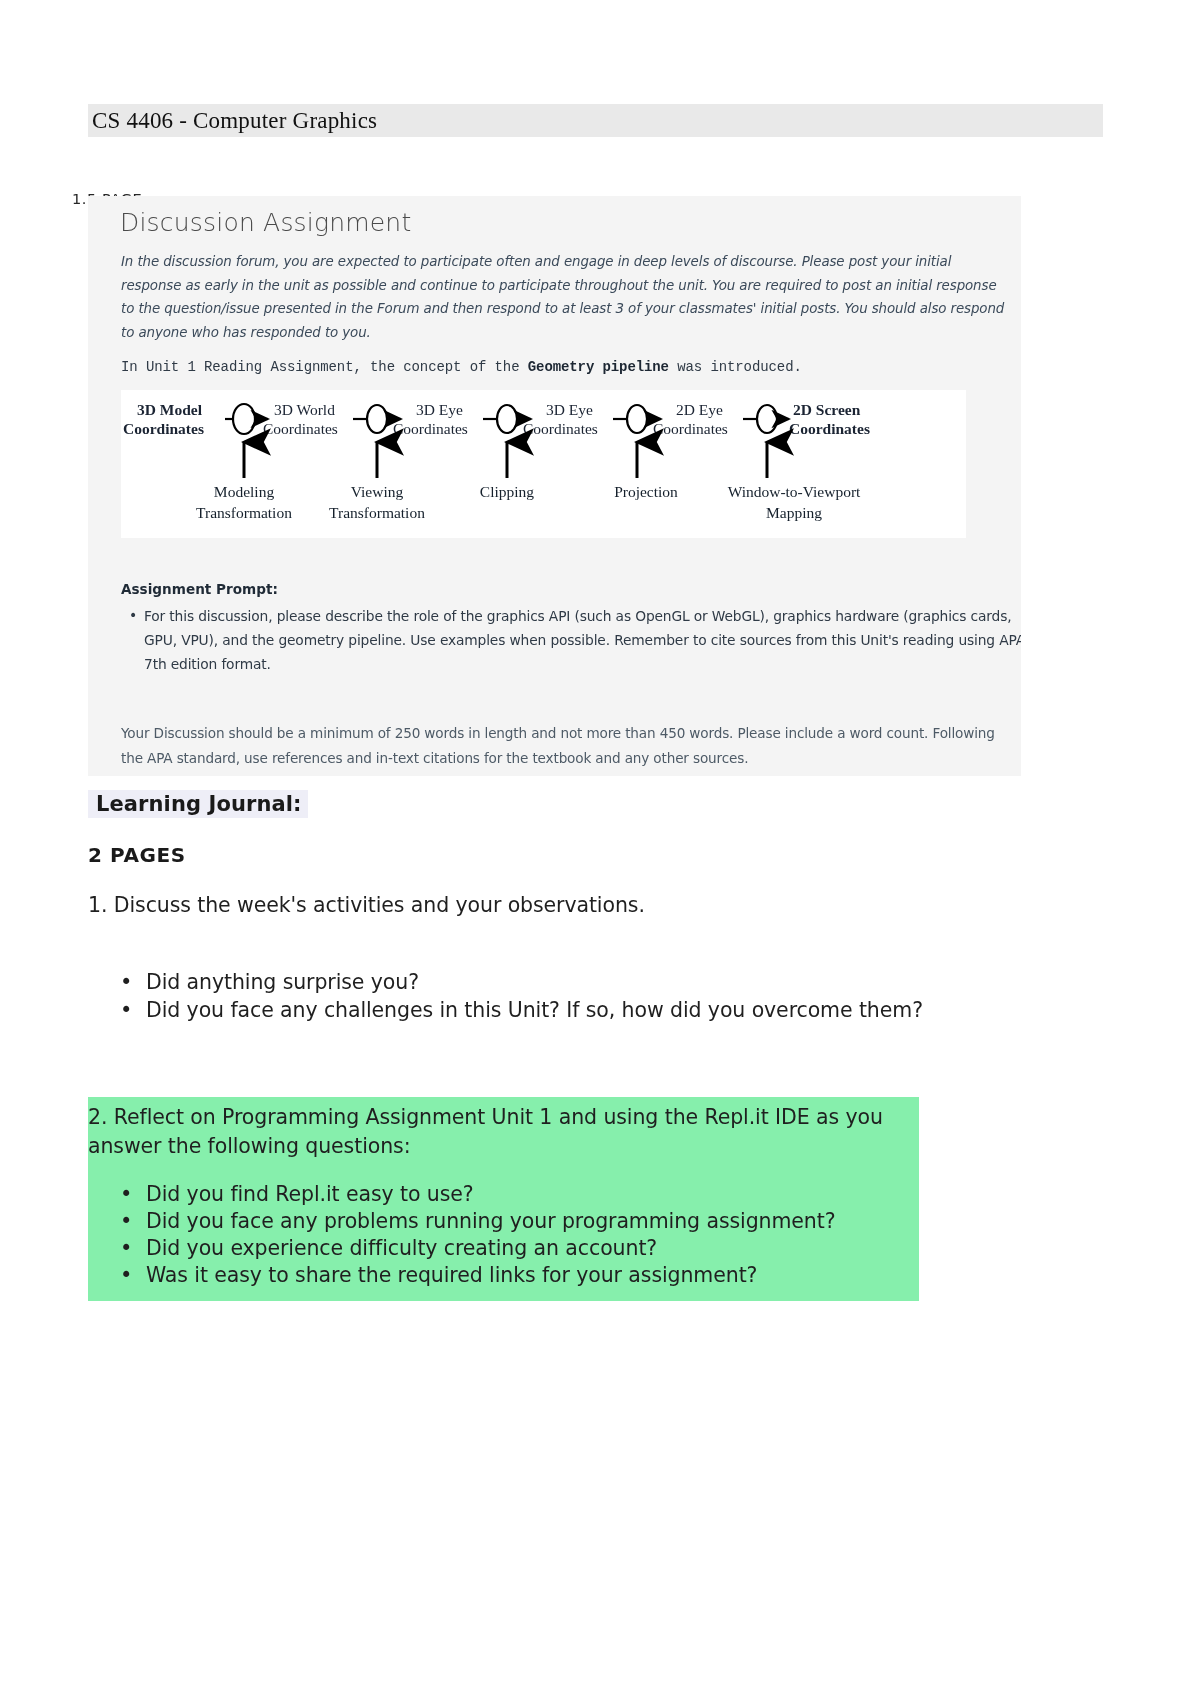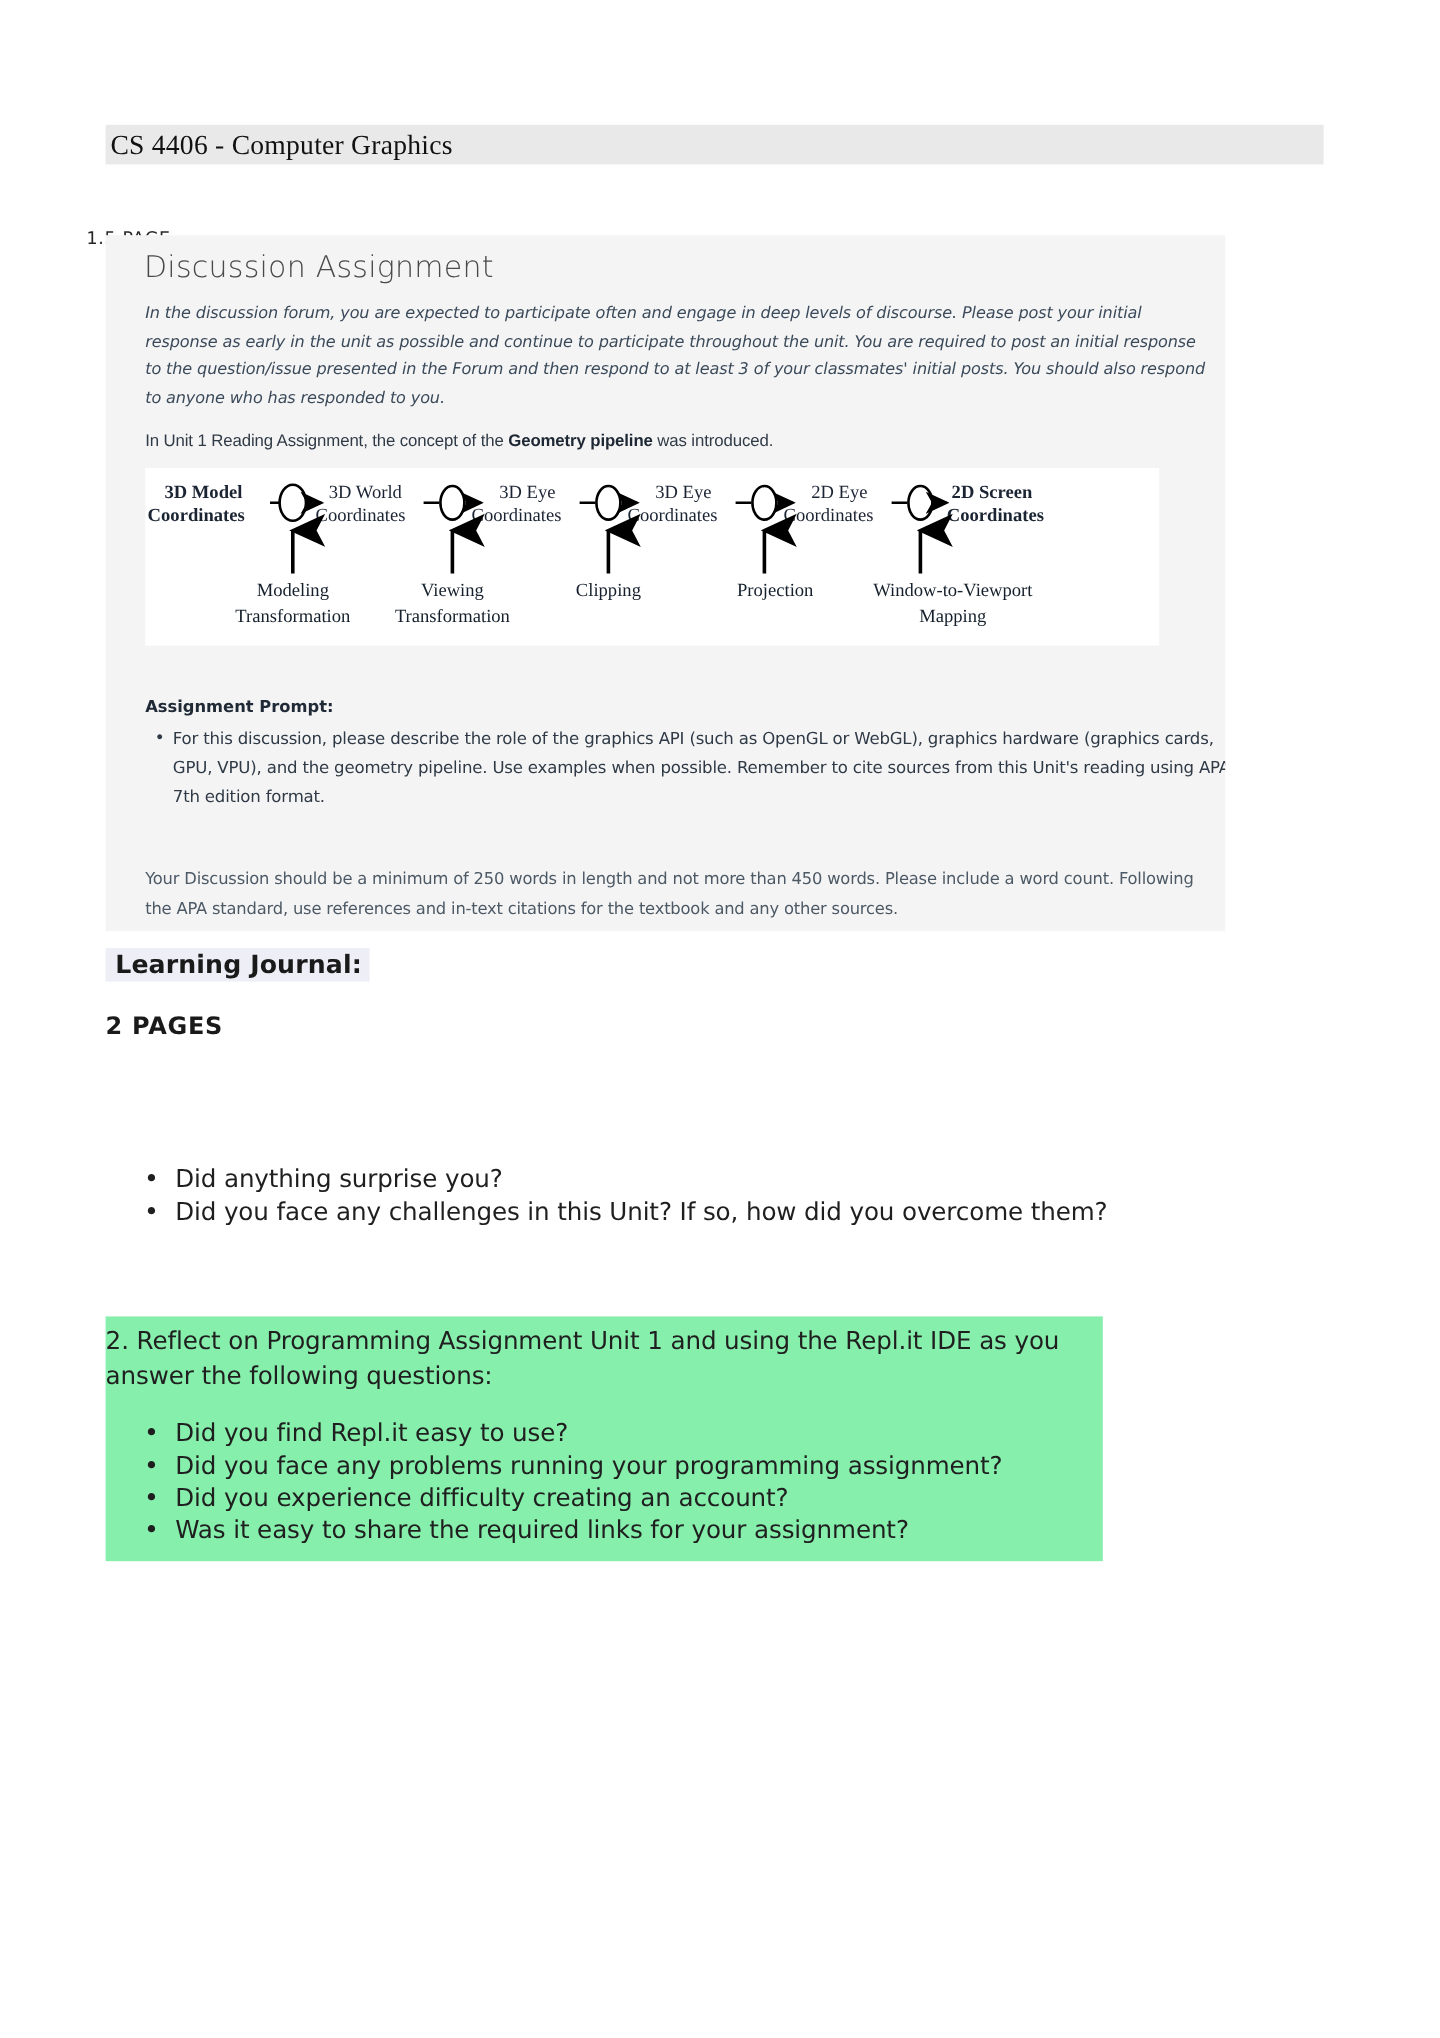--- a/index.html
+++ b/index.html
@@ -88,21 +88,21 @@
     font-size: 13.4px;
     line-height: 23.5px;
     color: #3b4a5a;
     letter-spacing: -0.1px;
   }
 
   .shot-line {
     position: absolute;
     left: 33px;
     top: 163px;
-    font-family: Liberation Sans, sans-serif;
+    font-family: Liberation Mono, monospace;
     font-size: 14px;
     color: #2f3a46;
     letter-spacing: -0.1px;
   }
   .shot-line b { font-weight: 700; color: #1d2733; }
 
   
   .diagram {
     position: absolute;
     left: 33px;
@@ -395,20 +395,21 @@
       <ul class="prompt-list">
         <li>For this discussion, please describe the role of the graphics API (such as OpenGL or WebGL), graphics hardware (graphics cards, GPU, VPU), and the geometry pipeline. Use examples when possible. Remember to cite sources from this Unit's reading using APA 7th edition format.</li>
       </ul>
 
       <div class="shot-tail">Your Discussion should be a minimum of 250 words in length and not more than 450 words. Please include a word count. Following the APA standard, use references and in-text citations for the textbook and any other sources.</div>
     </div>
   </div>
 
   <div class="lj-heading">Learning Journal:</div>
   <div class="pages-2">2  PAGES</div>
+  <div class="q1">1. Discuss the week's activities and your observations.</div>
 
   <ul class="q1-list">
     <li>Did anything surprise you?</li>
     <li>Did you face any challenges in this Unit? If so, how did you overcome them?</li>
   </ul>
 
   <div class="hl-block">
     <div class="q2">2. Reflect on Programming Assignment Unit 1 and using the Repl.it IDE as you answer the following questions:</div>
     <ul class="q2-list">
       <li>Did you find Repl.it easy to use?</li>

